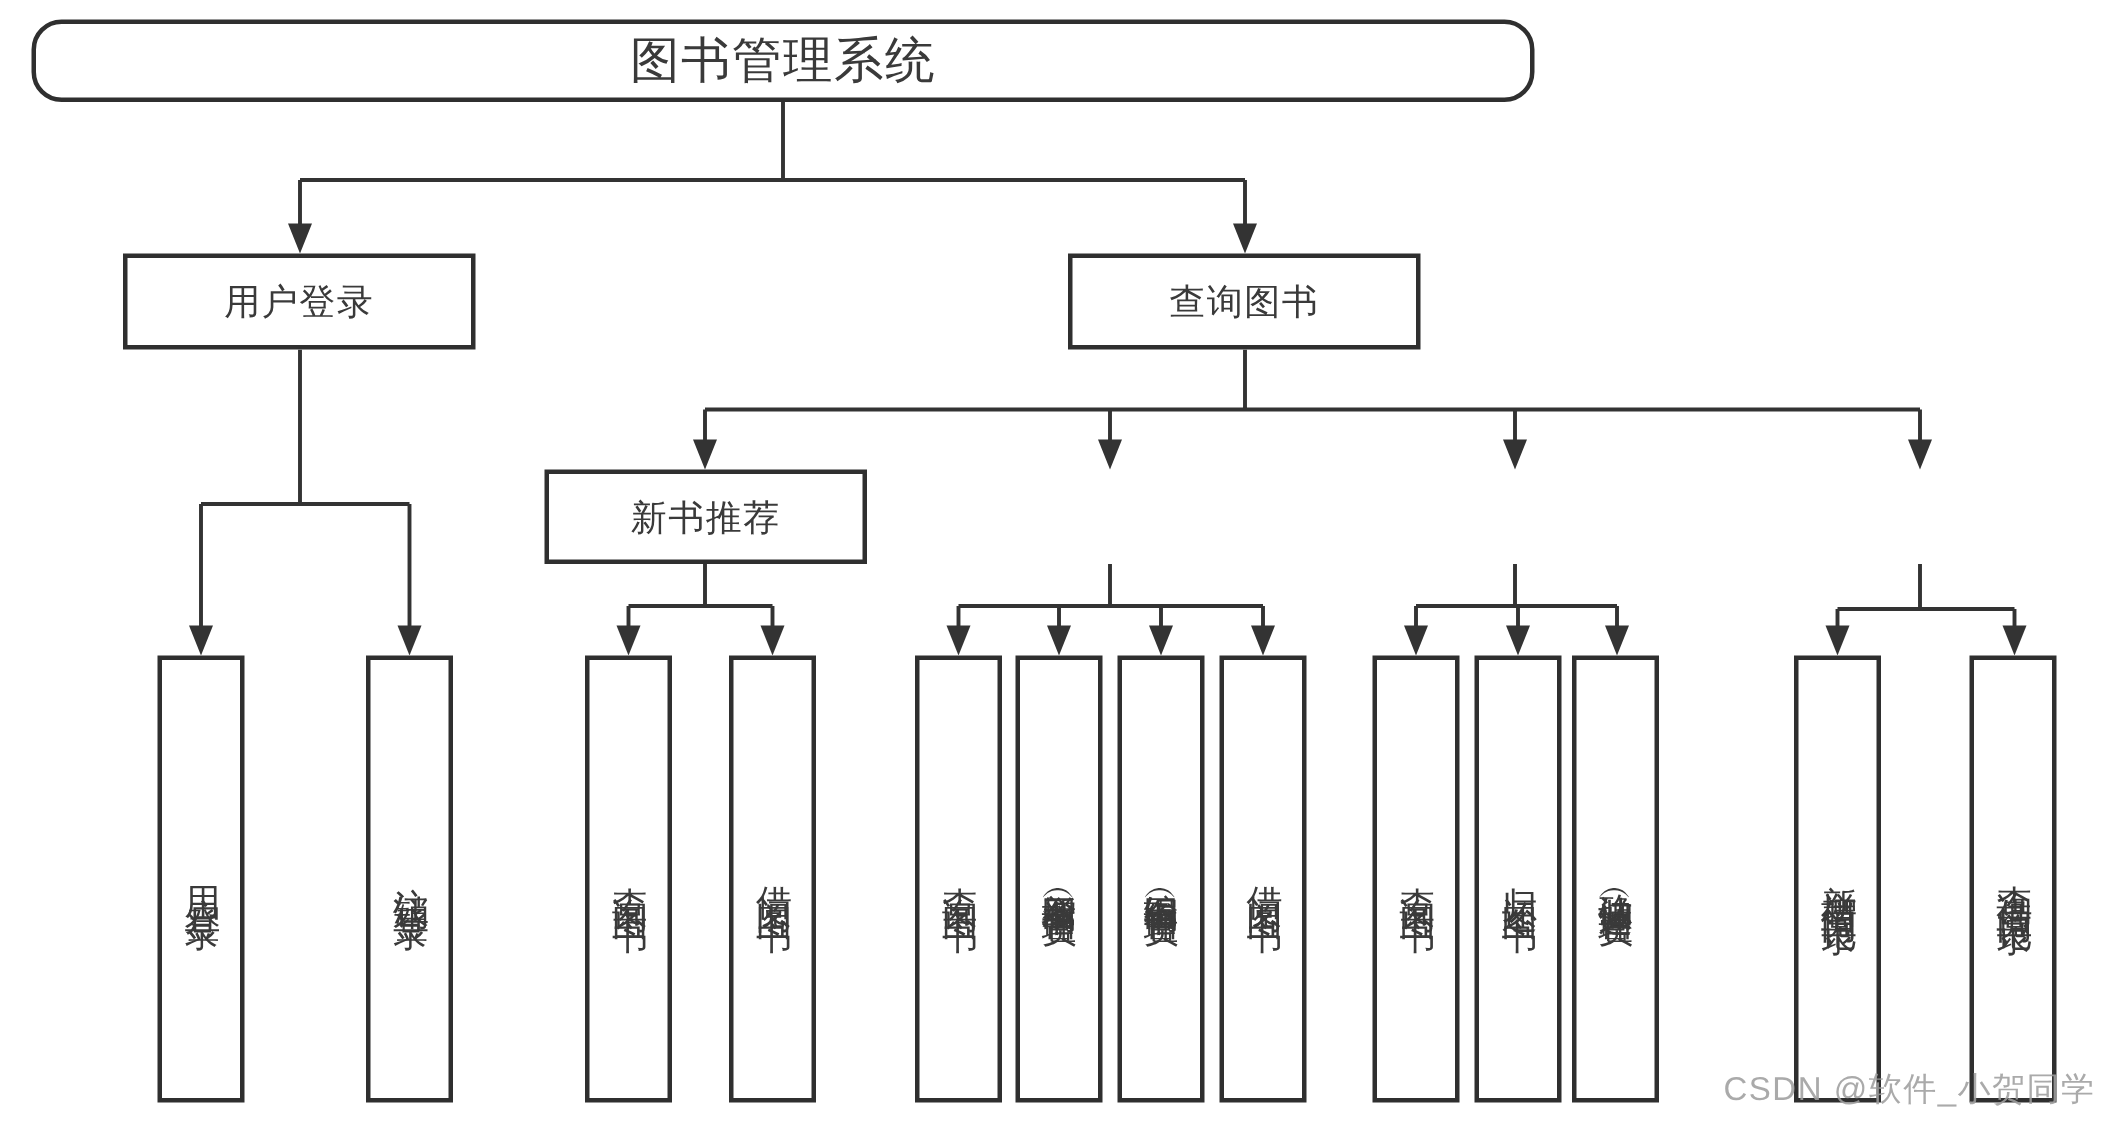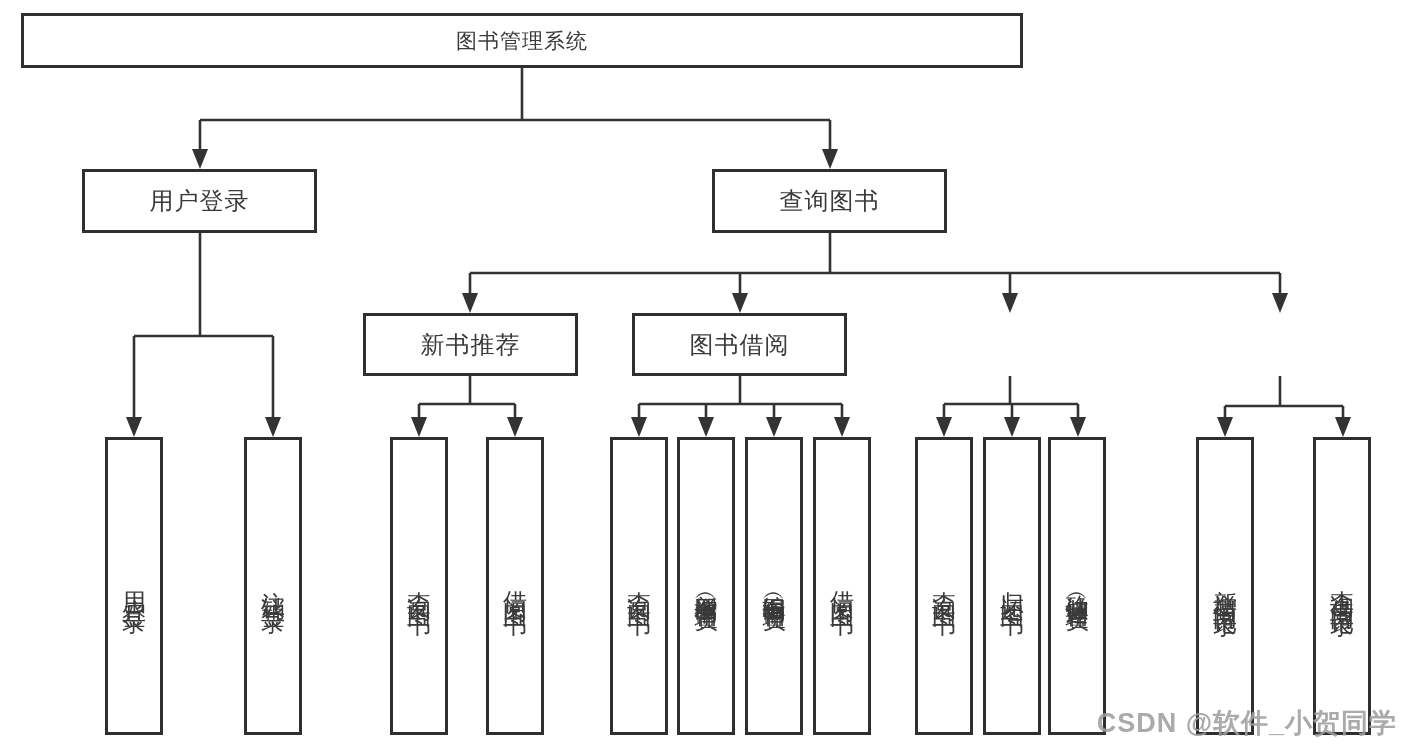--- a/index.html
+++ b/index.html
@@ -39,26 +39,25 @@
     writing-mode: vertical-rl;
     text-orientation: mixed;
     letter-spacing: 7px;
     font-size: 24px;
     line-height: 1;
   }
   .watermark {
     position: absolute;
     right: 8px;
     bottom: 6px;
-    font-size: 27px;
+    font-size: 22px;
     color: rgba(158, 158, 158, 0.88);
     letter-spacing: 1px;
     z-index: 3;
     white-space: nowrap;
-    font-weight: bold;
   }
 </style>
 </head>
 <body>
 
 <div id="canvas">
 
   <svg id="connectors" width="1405" height="747" viewBox="0 0 1405 747">
     <path fill="none" stroke="#333333" stroke-width="2.6" d="
       M522 68 V120 M200 120 H830 M200 120 V152 M830 120 V152
@@ -84,27 +83,26 @@
       <polygon points="766,417 782,417 774,437"></polygon>
       <polygon points="834,417 850,417 842,437"></polygon>
       <polygon points="936,417 952,417 944,437"></polygon>
       <polygon points="1004,417 1020,417 1012,437"></polygon>
       <polygon points="1070,417 1086,417 1078,437"></polygon>
       <polygon points="1217,417 1233,417 1225,437"></polygon>
       <polygon points="1335,417 1351,417 1343,437"></polygon>
     </g>
   </svg>
 
-  <div class="node" style="left:21px; top:13px; width:1002px; height:55px; font-size:21px;">图书管理系统</div>
+  <div class="node" style="left:21px; top:13px; width:1002px; height:55px; font-size:33px;border-radius:20px;">图书管理系统</div>
 
   <div class="node" style="left:82px; top:169px; width:235px; height:64px;">用户登录</div>
   <div class="node" style="left:712px; top:169px; width:235px; height:64px;">查询图书</div>
 
   <div class="node" style="left:363px; top:313px; width:215px; height:63px;text-align:center;">新书推荐</div>
-  <div class="node" style="left:632px; top:313px; width:215px; height:63px;">图书借阅</div>
 
   <div class="node leaf" style="left:105px; top:437px; width:58px; height:298px;">用户登录</div>
   <div class="node leaf" style="left:244px; top:437px; width:58px; height:298px;">注销登录</div>
 
   <div class="node leaf" style="left:390px; top:437px; width:58px; height:298px;">查询图书</div>
   <div class="node leaf" style="left:486px; top:437px; width:58px; height:298px;">借阅图书</div>
 
   <div class="node leaf" style="left:610px; top:437px; width:58px; height:298px;">查询图书</div>
   <div class="node leaf" style="left:677px; top:437px; width:58px; height:298px; letter-spacing:2px; font-size:23px;">新增图书（管理员）</div>
   <div class="node leaf" style="left:745px; top:437px; width:58px; height:298px; letter-spacing:2px; font-size:23px;">编辑图书（管理员）</div>

